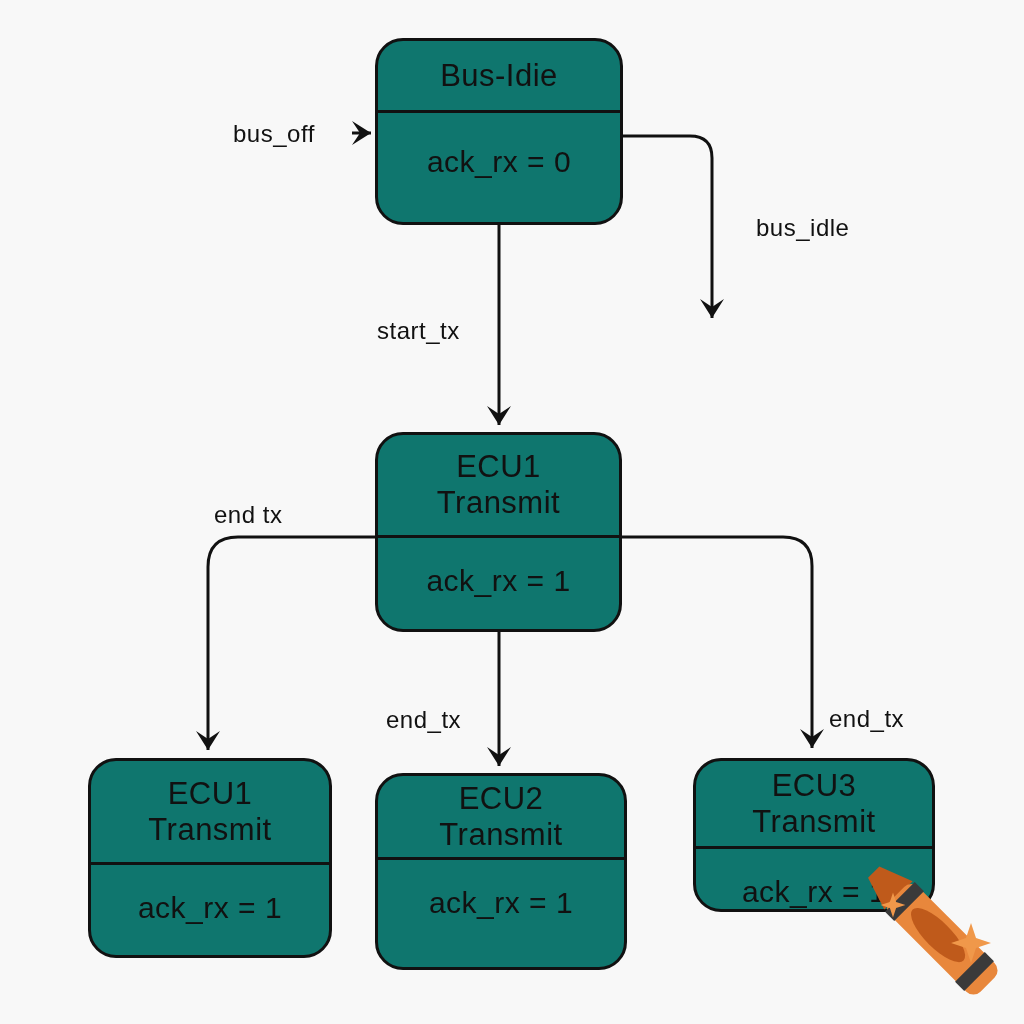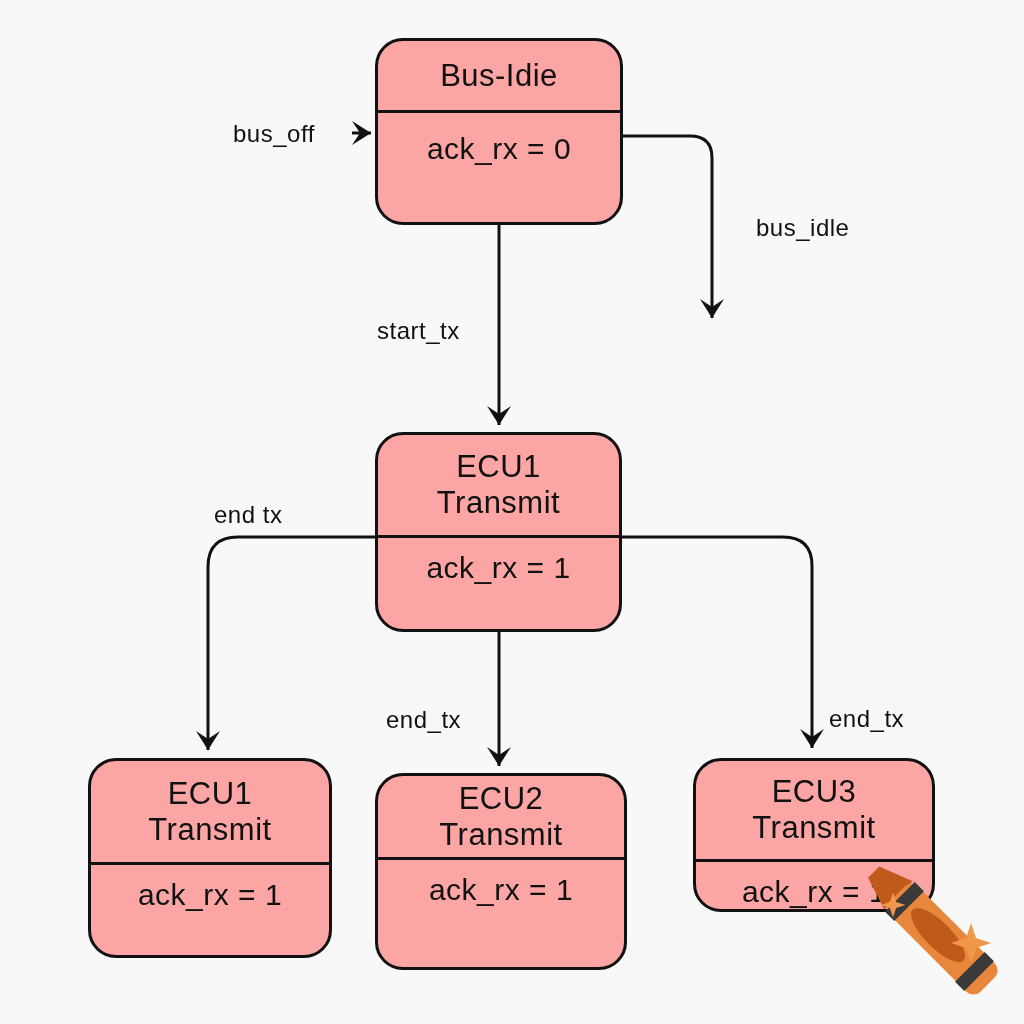--- a/index.html
+++ b/index.html
@@ -15,21 +15,21 @@
   }
   .connector-layer {
     position: absolute; left: 0; top: 0;
     width: 1024px; height: 1024px;
     pointer-events: none;
     z-index: 1;
   }
   .state {
     position: absolute;
     box-sizing: border-box;
-    background: #fca5a5;
+    background: #0f766e;
     border: 3px solid #111;
     border-radius: 28px;
     display: flex;
     flex-direction: column;
     z-index: 2;
   }
   .state-title {
     box-sizing: border-box;
     border-bottom: 3px solid #111;
     display: flex;
@@ -41,20 +41,21 @@
     letter-spacing: 0.5px;
   }
   .state-body {
     flex: 1;
     display: flex;
     justify-content: center;
     align-items: flex-start;
     padding-top: 13px;
     font-size: 30px;
     letter-spacing: 0.5px;
+    margin-top: 13px;
   }
   .state-body.roomy { padding-top: 19px; }
   .edge-label {
     position: absolute;
     font-size: 24px;
     letter-spacing: 0.5px;
     white-space: nowrap;
     z-index: 3;
   }
   .watermark {

